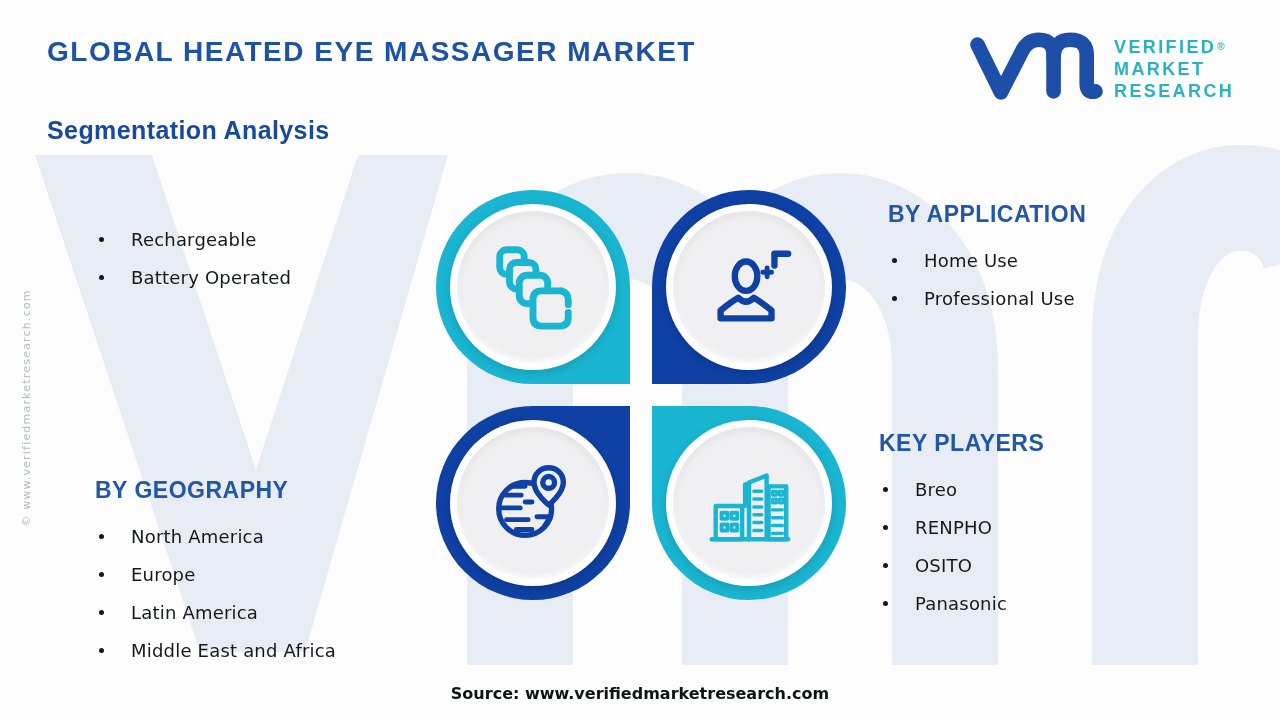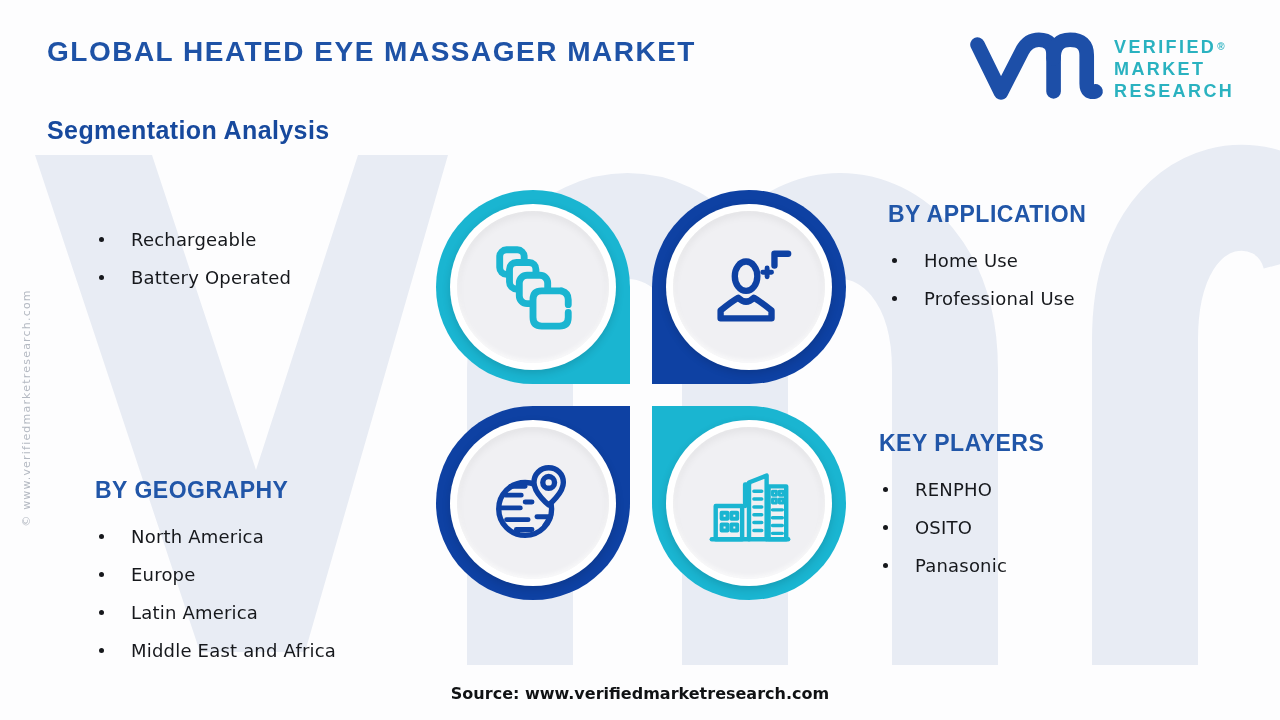--- a/index.html
+++ b/index.html
@@ -152,20 +152,24 @@
       <li>
           <span class="dot"></span>
           <span>Middle East and Africa</span>
         </li>
     </ul>
   </div>
 
   <div class="section" id="section-key-players">
     <h2>KEY PLAYERS</h2>
     <ul>
+      <li>
+          <span class="dot"></span>
+          <span>Breo</span>
+        </li>
       <li>
           <span class="dot"></span>
           <span>RENPHO</span>
         </li>
       <li>
           <span class="dot"></span>
           <span>OSITO</span>
         </li>
       <li>
           <span class="dot"></span>

